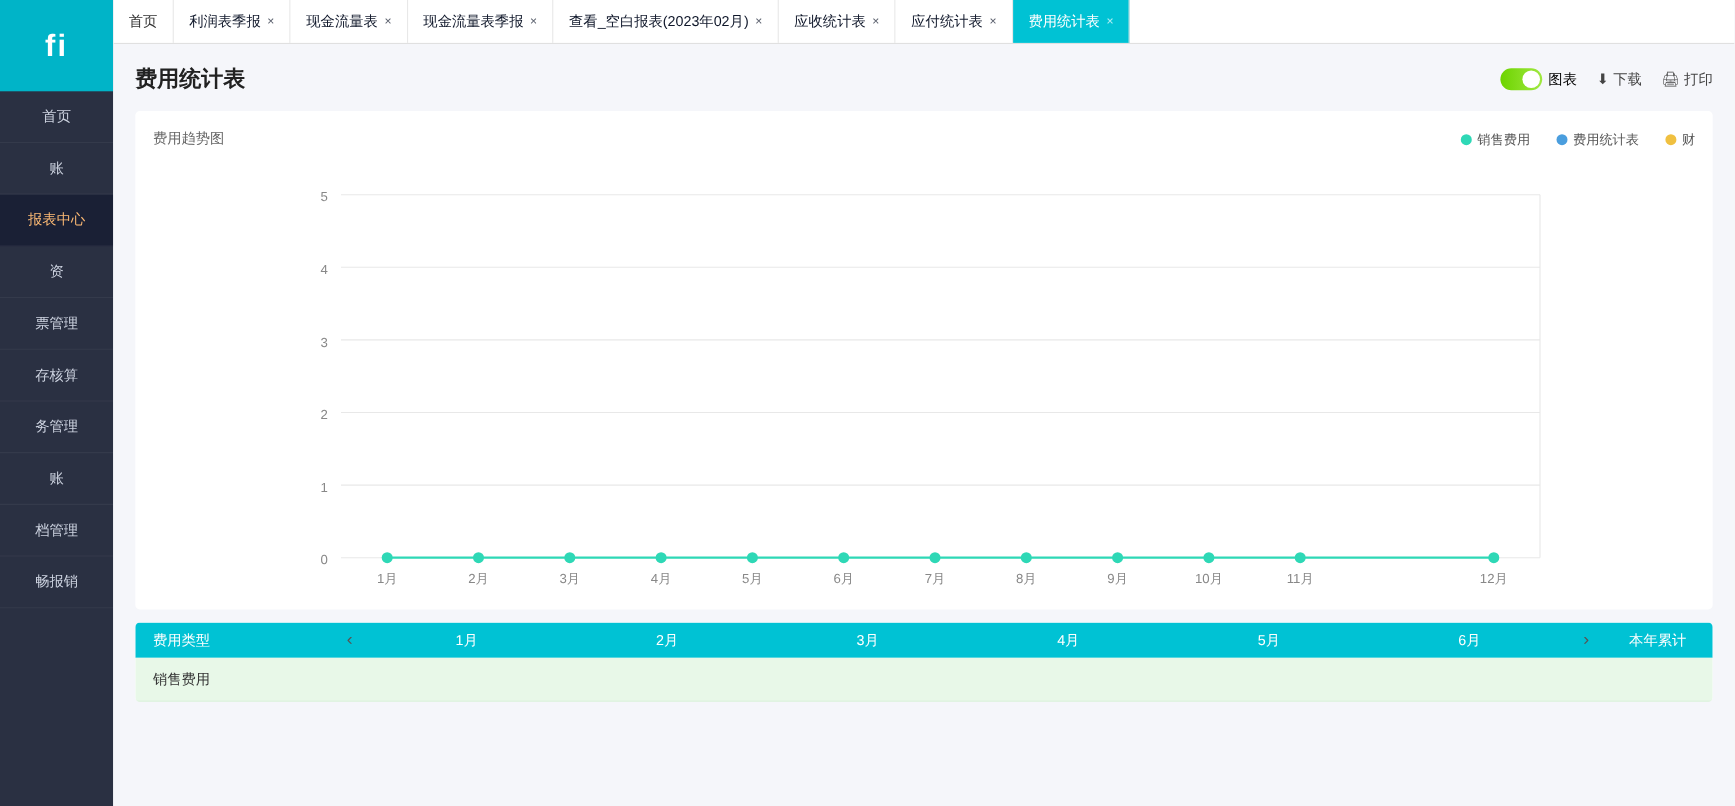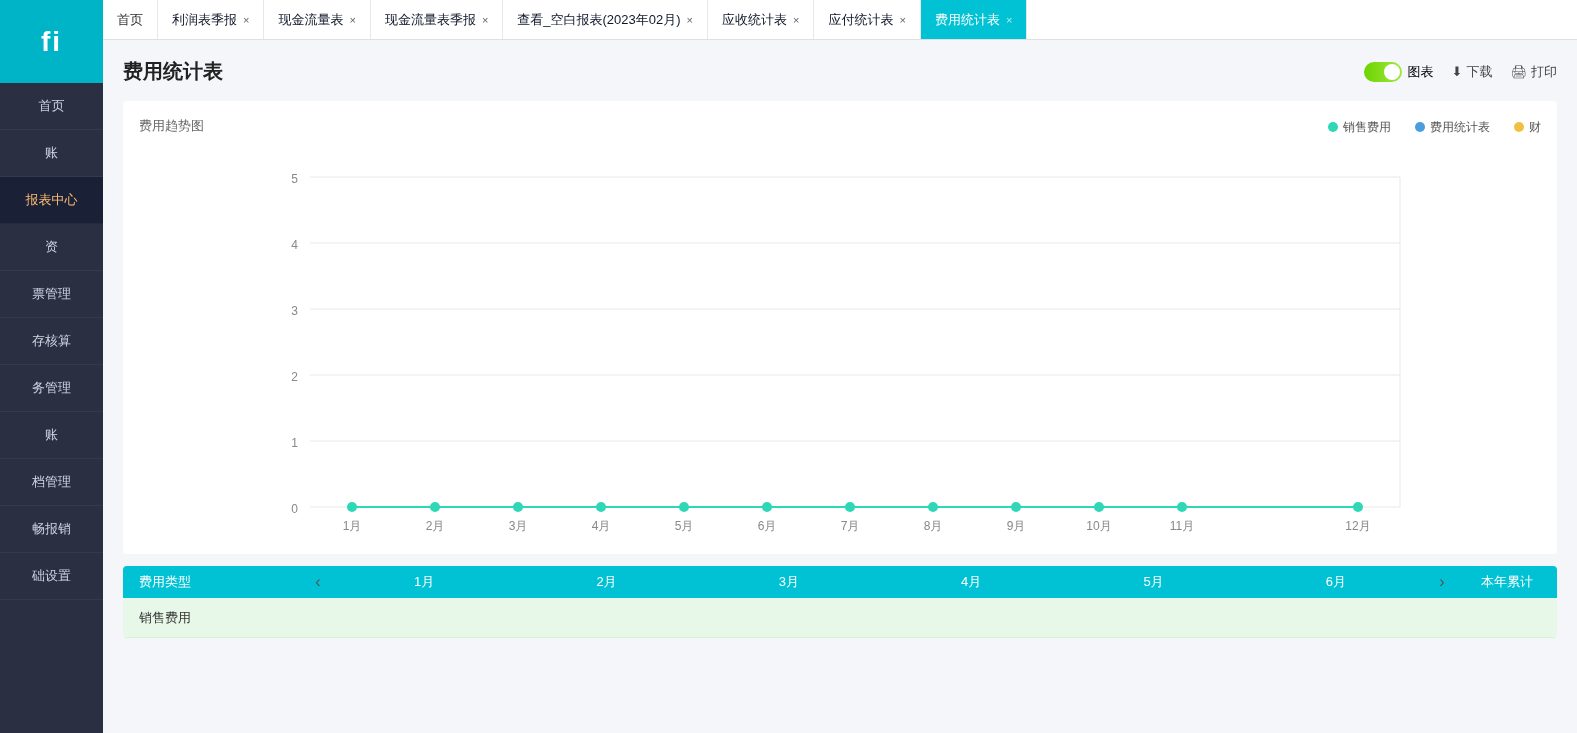--- a/index.html
+++ b/index.html
@@ -226,21 +226,20 @@
   <div class="sidebar-item">首页</div>
   <div class="sidebar-item">账</div>
   <div class="sidebar-item active">报表中心</div>
   <div class="sidebar-item">资</div>
   <div class="sidebar-item">票管理</div>
   <div class="sidebar-item">存核算</div>
   <div class="sidebar-item">务管理</div>
   <div class="sidebar-item">账</div>
   <div class="sidebar-item">档管理</div>
   <div class="sidebar-item">畅报销</div>
-  <div class="sidebar-item">础设置</div>
 </div>
 
 <div class="main">
 
   <div class="tab-bar">
     <div class="tab home">
       <span>首页</span>
     </div>
     <div class="tab">
       <span>利润表季报</span>

